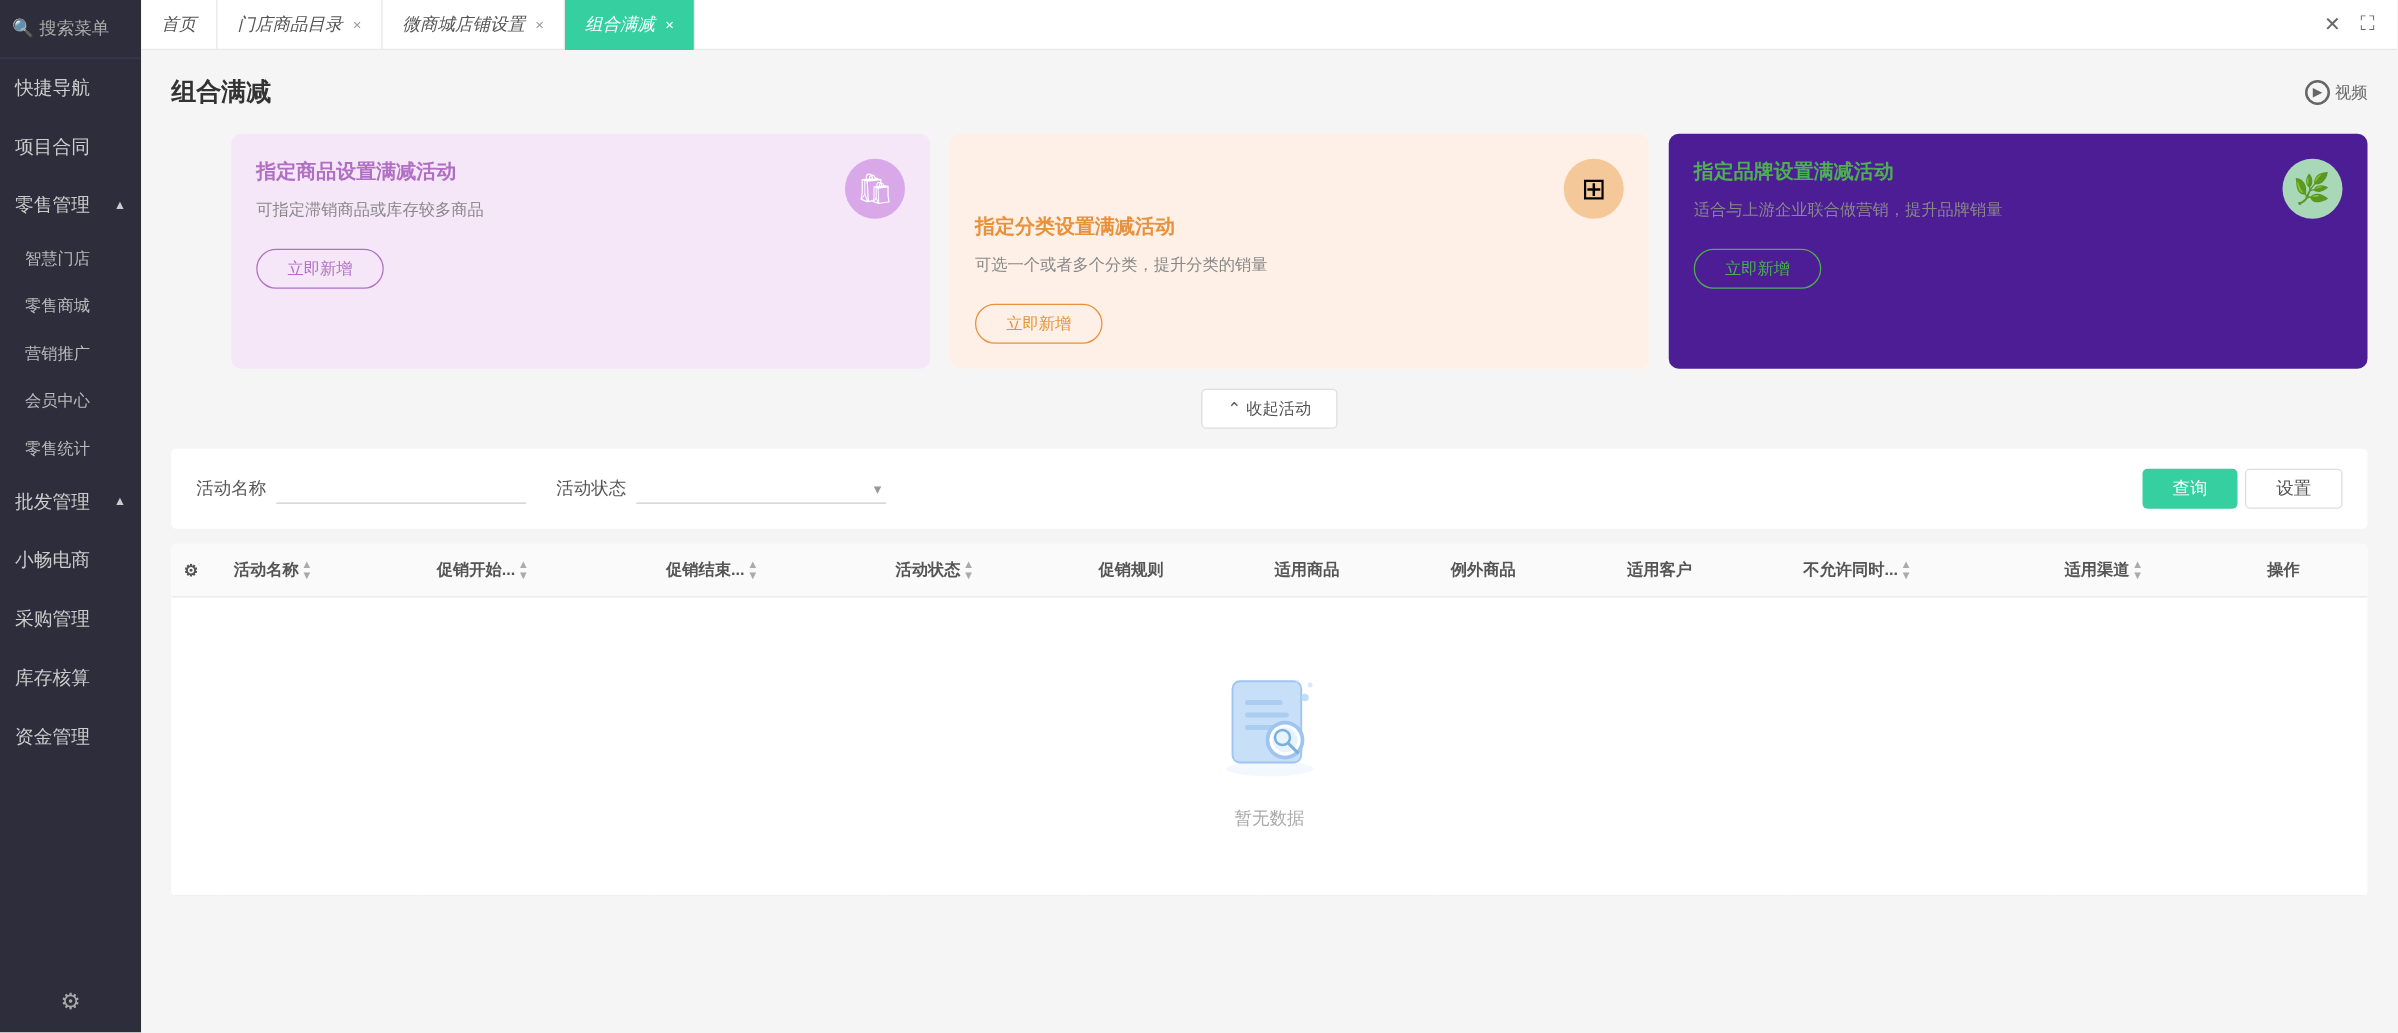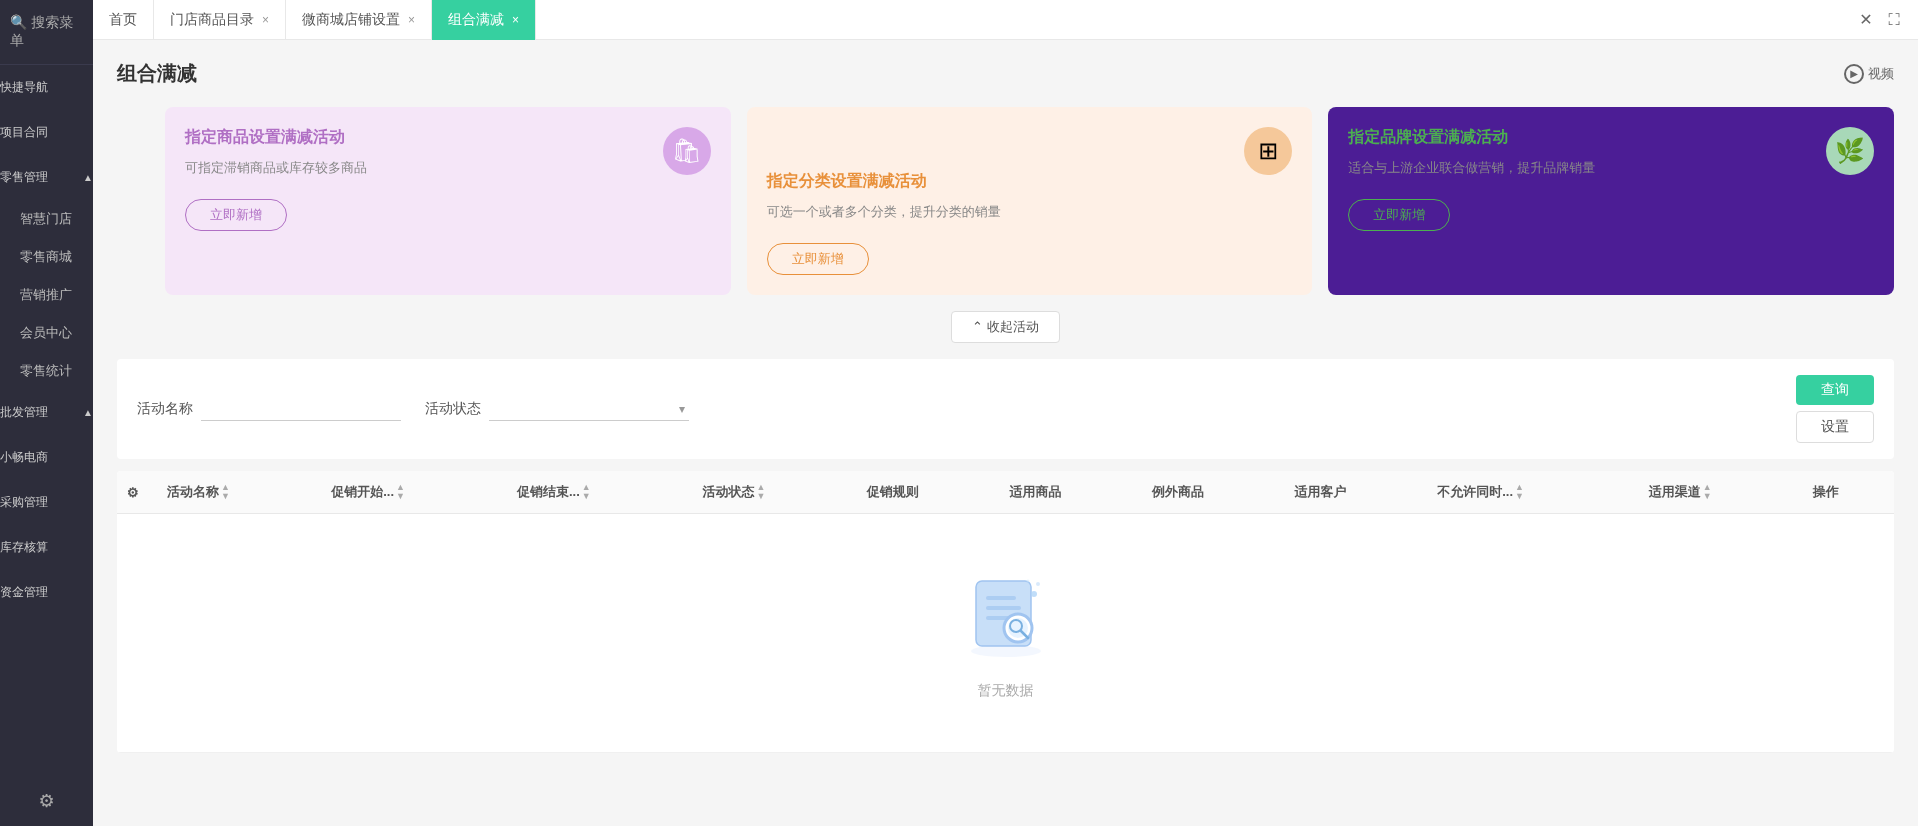--- a/index.html
+++ b/index.html
@@ -1,37 +1,37 @@
 <!DOCTYPE html>
 <html><head>
   <meta charset="utf-8">
   <style>
     * { margin: 0; padding: 0; box-sizing: border-box; }
     body { font-family: 'Microsoft YaHei', sans-serif; font-size: 14px; background: #f5f5f5; display: flex; height: 826px; overflow: hidden; }
 
     
     .sidebar {
-      width: 93px;
+      width: 113px;
       background: #2d2d3b;
       color: #ccc;
       display: flex;
       flex-direction: column;
       flex-shrink: 0;
       height: 100%;
     }
     .sidebar-top {
       padding: 14px 10px;
       font-size: 14px;
       color: #aaa;
       border-bottom: 1px solid #3a3a4d;
       cursor: pointer;
     }
     .sidebar-item {
-      padding: 14px 0;
-      font-size: 12px;
+      padding: 14px 12px;
+      font-size: 15px;
       color: #ccc;
       cursor: pointer;
       display: flex;
       align-items: center;
       justify-content: space-between;
     }
     .sidebar-item.has-arrow::after {
       content: '▲';
       font-size: 10px;
     }
@@ -276,21 +276,20 @@
     .filter-select-wrap .chevron {
       position: absolute;
       right: 4px;
       color: #999;
       font-size: 12px;
       pointer-events: none;
     }
     .filter-actions {
       margin-left: auto;
       display: flex;
-      flex-direction: column;
       gap: 6px;
     }
     .btn-query {
       background: #36d0a0;
       color: #fff;
       border: none;
       padding: 6px 24px;
       border-radius: 4px;
       font-size: 14px;
       cursor: pointer;
@@ -391,21 +390,21 @@
     </div>
 
   <div class="sidebar-gear">
     <span>⚙</span>
   </div>
 </div>
 
 <div class="main">
 
   <div class="tabbar">
-    <div id="tabs-container" style="display:flex;align-items:center;flex:1;">
+    <div id="tabs-container" style="display:flex;align-items:center;flex:1;font-style:italic;">
         <div class="tab">
           <span>首页</span>
         </div>
         <div class="tab">
           <span>门店商品目录</span>
           <span class="tab-close">×</span>
         </div>
         <div class="tab">
           <span>微商城店铺设置</span>
           <span class="tab-close">×</span>

